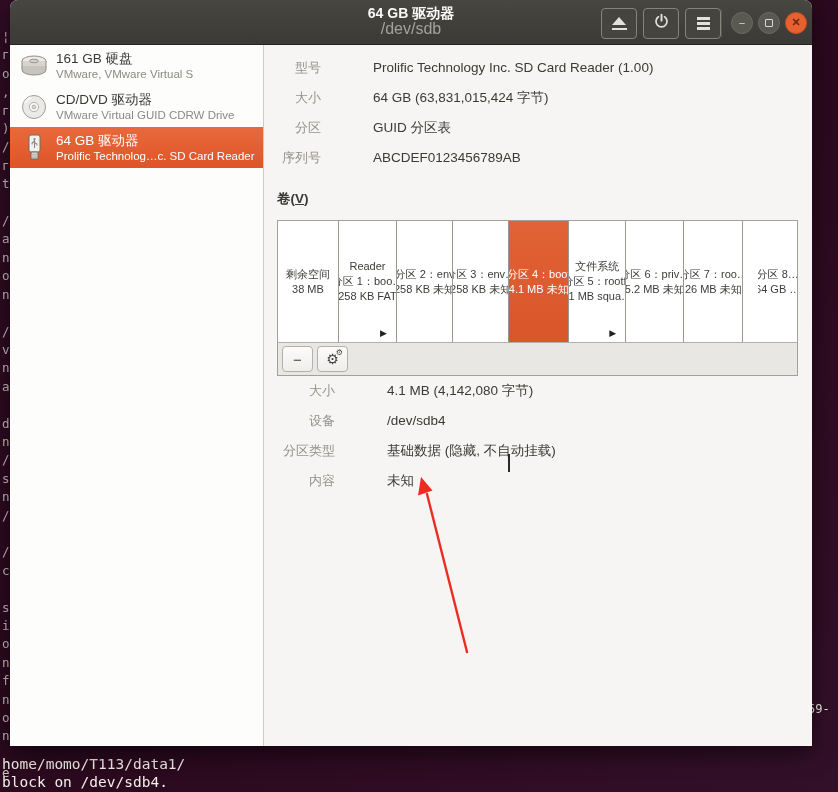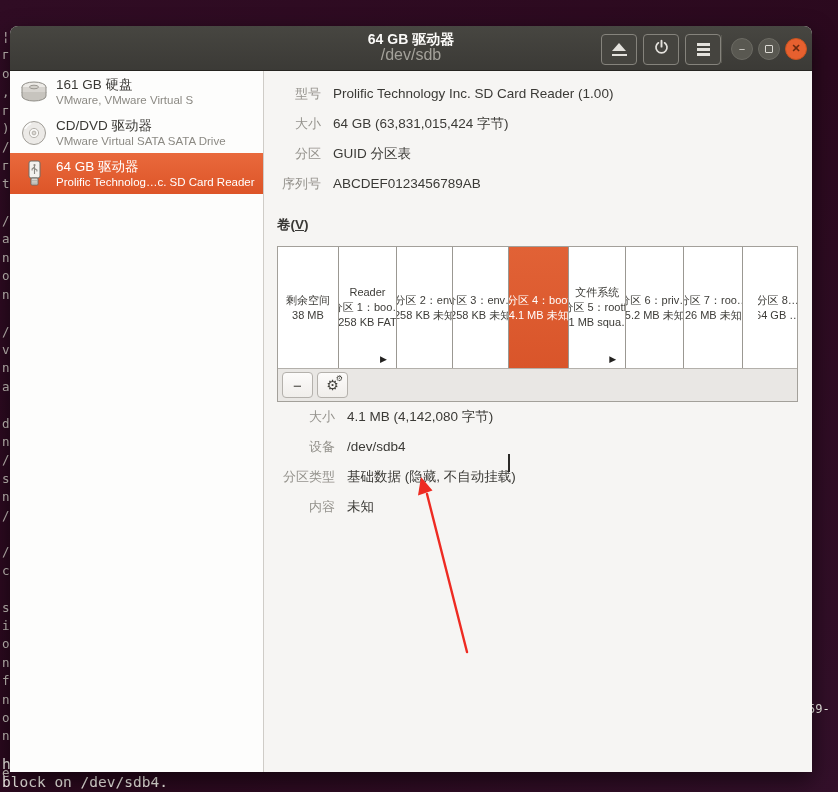--- a/index.html
+++ b/index.html
@@ -15,21 +15,21 @@
 
   
   .bg-left-col { position:absolute; left:2px; top:28px; color:#d6d1ca;
     font-family:"DejaVu Sans Mono", monospace; font-size:12.5px; line-height:18.4px; opacity:.92; }
   .bg-clock { position:absolute; left:808px; top:702px; color:#efece6;
     font-family:"DejaVu Sans Mono", monospace; font-size:12px; }
   .bg-terminal { position:absolute; left:2px; top:756px; color:#f2efe9;
     font-family:"DejaVu Sans Mono", monospace; font-size:14.5px; line-height:17.5px; }
 
   
-  .window { position:absolute; left:10px; top:26px; width:802px; height:746px;
+  .window { position:absolute; left:10px; top:0; width:802px; height:746px;
     border-radius:8px 8px 0 0; box-shadow:0 8px 22px rgba(0,0,0,.55);
     background:#f6f5f3; }
   .titlebar { position:absolute; left:0; top:0; width:100%; height:45px;
     background:linear-gradient(#474641,#3b3a36);
     border-bottom:1px solid #262521; border-radius:8px 8px 0 0; }
   .tb-text { position:absolute; left:0; right:0; top:5px; text-align:center; pointer-events:none; }
   .tb-title { color:#fbfaf8; font-size:14px; font-weight:bold; line-height:16px; }
   .tb-subtitle { color:#a3a19a; font-size:16px; line-height:15px; }
   .tb-actions { position:absolute; left:591px; top:8px; display:flex; gap:6px; }
   .tb-btn { width:36px; height:31px; background:#45443f; border:1px solid #85837c;
@@ -57,21 +57,21 @@
   .sb-text { margin-left:6px; overflow:hidden; white-space:nowrap; }
   .sb-title { font-size:13.5px; color:#3a3935; line-height:17px; }
   .sb-sub { font-size:11.5px; color:#8b8983; line-height:14px; }
   .sb-item.selected .sb-title, .sb-item.selected .sb-sub { color:#ffffff; }
 
   
   .main { flex:1; background:#f6f5f3; padding:12px 14px 9px 13px; overflow:hidden; }
   .info-grid { display:grid; grid-template-columns:44px 1fr; column-gap:12px; }
   .info-grid.wide { grid-template-columns:58px 1fr; }
   .ig-label { text-align:right; color:#94928c; font-size:13px; height:30px; line-height:22px; }
-  .ig-value { color:#3b3a36; font-size:13.5px; height:30px; line-height:22px; white-space:nowrap; }
+  .ig-value { color:#3b3a36; font-size:13.5px; height:30px; line-height:22px; white-space:nowrap;margin-left:40px; }
   .vol-header { margin:13px 0 12px 0; font-size:13.5px; font-weight:bold; color:#3a3936; }
   .vol-header .mn { text-decoration:underline; }
 
   
   .vol-box { width:521px; border:1px solid #a3a09a; background:#ffffff; }
   .vol-grid { display:flex; height:121px; }
   .seg { position:relative; border-right:1px solid #9b9892; display:flex; flex-direction:column;
     justify-content:center; align-items:center; text-align:center; background:#fff; overflow:hidden; }
   .seg:last-child { border-right:none;margin-left:15px; }
   .seg-line { font-size:11px; line-height:15px; color:#3d3c38; white-space:nowrap; }
@@ -208,21 +208,21 @@
           <span class="sb-icon">
             <svg width="28" height="28" viewBox="0 0 28 28">
               <circle cx="14" cy="14" r="11.5" fill="#eceae7" stroke="#a09d97"></circle>
               <circle cx="14" cy="14" r="4.6" fill="#f9f8f6" stroke="#b6b3ad"></circle>
               <circle cx="14" cy="14" r="1.9" fill="#dcd9d4" stroke="#b6b3ad"></circle>
               <path d="M5.5 9 a10 10 0 0 1 5-4.4" fill="none" stroke="#ffffff" stroke-width="2" stroke-linecap="round" opacity="0.8"></path>
             </svg>
           </span>
           <span class="sb-text">
             <div class="sb-title">CD/DVD 驱动器</div>
-            <div class="sb-sub">VMware Virtual SATA SATA Drive</div>
+            <div class="sb-sub">VMware Virtual GUID CDRW Drive</div>
           </span>
         </div>
 
         <div class="sb-item selected">
           <span class="sb-icon">
             <svg width="28" height="30" viewBox="0 0 28 30">
               <rect x="9" y="2" width="11" height="17" rx="2" fill="#f3f1ee" stroke="#6f6d67"></rect>
               <rect x="11" y="19" width="7" height="7" rx="1" fill="#dad7d1" stroke="#6f6d67"></rect>
               <path d="M14.5 6 v9 M14.5 8 l-2.4 2 v1.6 M14.5 9.5 l2.4 1.6 v1.4" fill="none" stroke="#8b8983" stroke-width="1.1"></path>
               <circle cx="14.5" cy="6" r="1.1" fill="#8b8983"></circle>

